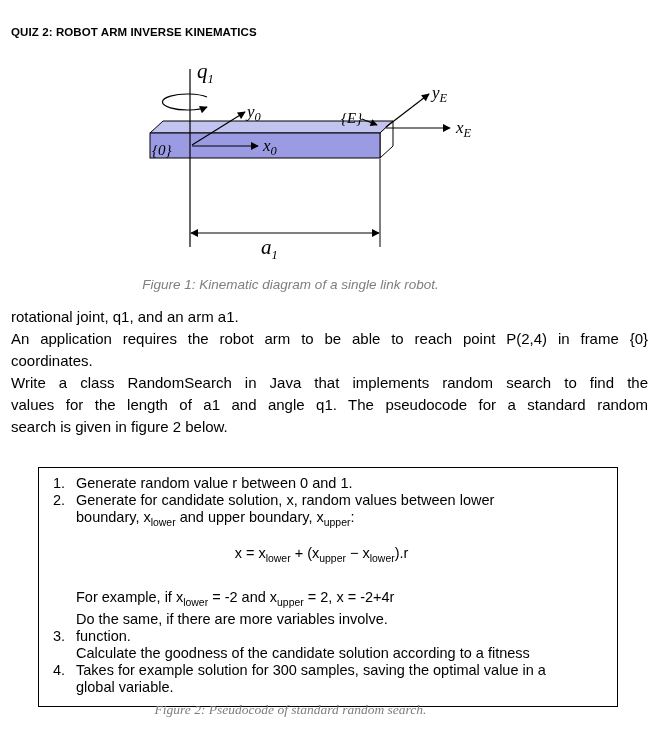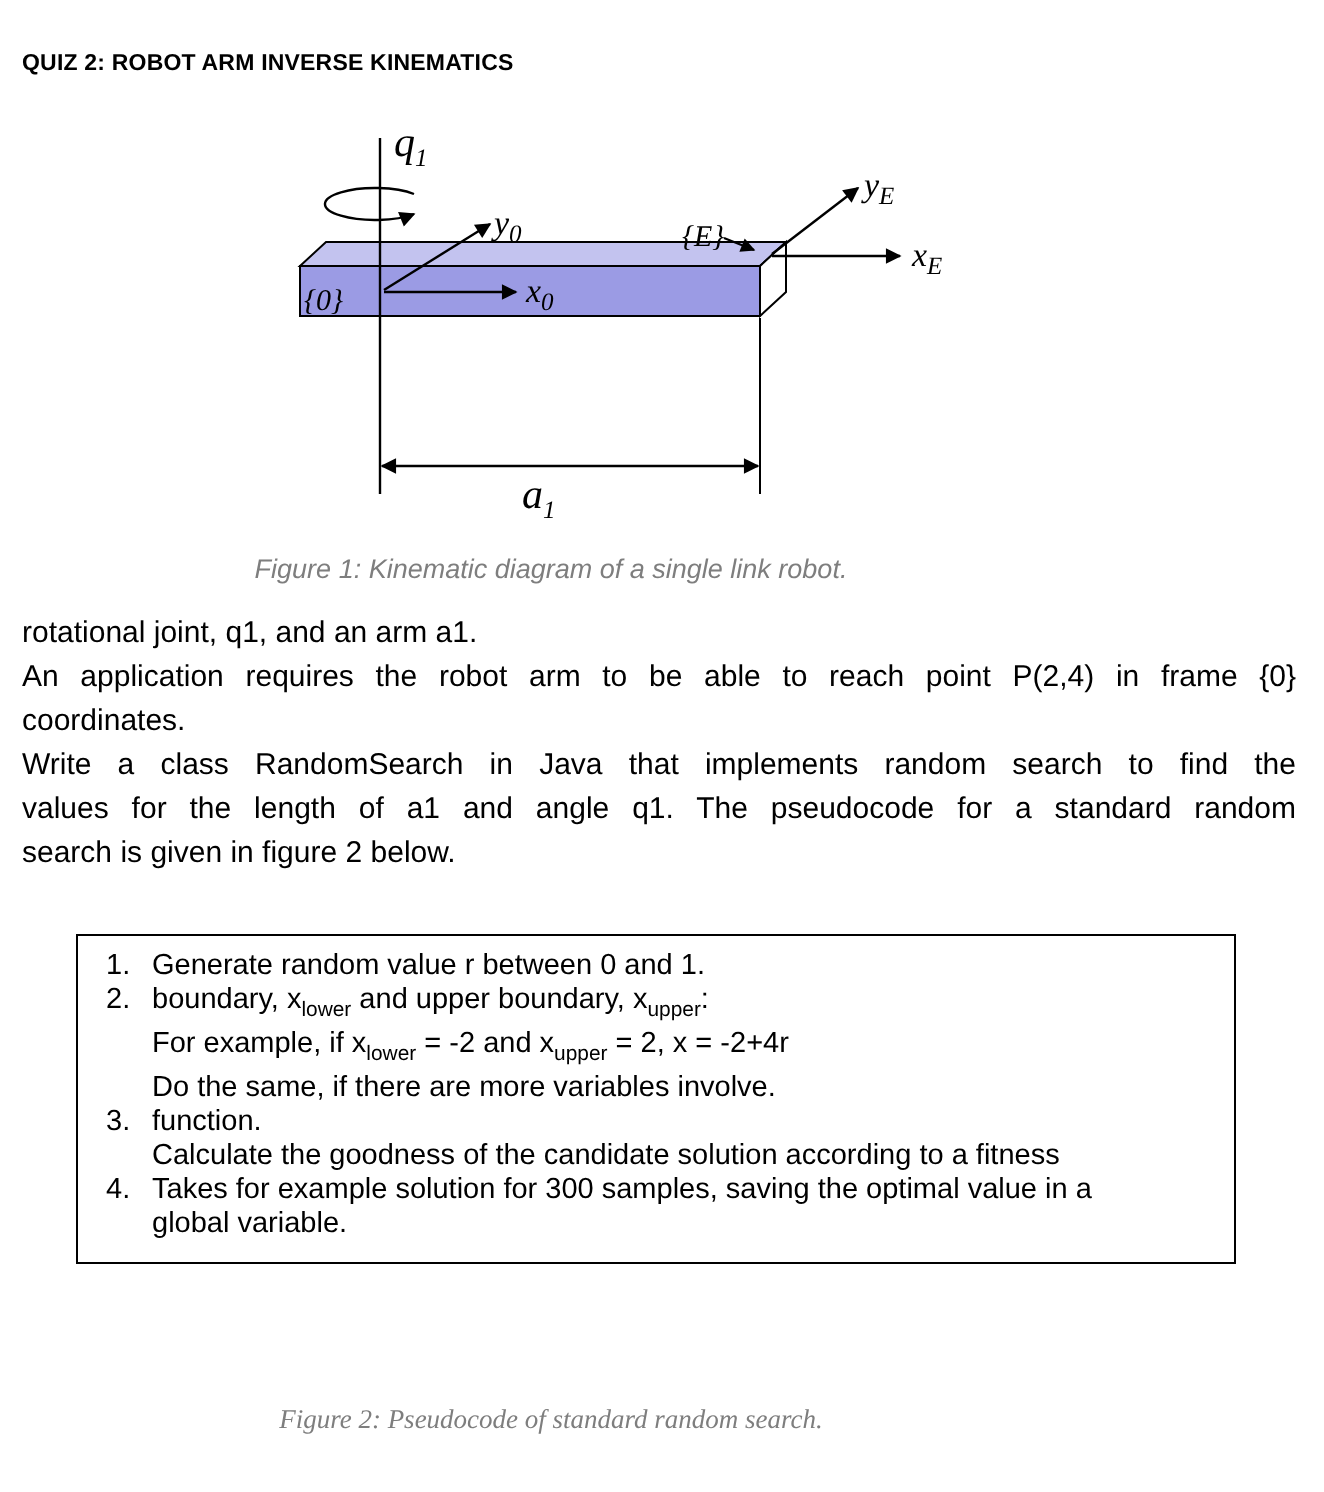--- a/index.html
+++ b/index.html
@@ -14,21 +14,21 @@
   }
   .diagram { position: absolute; top: 55px; left: 0; }
 
   
   .lbl { font-family: "Liberation Serif", serif; font-style: italic; font-size: 17px; fill: #000; }
   .lbl-big { font-family: "Liberation Serif", serif; font-style: italic; font-size: 21px; fill: #000; }
   .lbl-frame { font-family: "Liberation Serif", serif; font-style: italic; font-size: 15px; fill: #000; }
   .tsub { font-size: 12.5px; }
 
   .fig-caption {
-    position: absolute; left: 0; width: 551px; text-align: center;
+    position: absolute; left: 15px; width: 551px; text-align: center;
     font-style: italic; color: #7e7e7e; font-size: 13.5px;
   }
   #fig1-caption { top: 277px; }
   #fig2-caption { top: 702px; font-family: Liberation Serif, serif; }
 
   .body-text {
     position: absolute; top: 306px; left: 11px; width: 637px;
     font-size: 15px; line-height: 22px;
   }
   .para { margin: 0; }
@@ -106,21 +106,23 @@
 <div class="pseudo-box">
   <div class="pitem">
     <div class="pnum">1.</div>
     <div class="ptext">
       <div class="pline">Generate random value r between 0 and 1.</div>
     </div>
   </div>
   <div class="pitem">
     <div class="pnum">2.</div>
     <div class="ptext">
+      <div class="pline">Generate for candidate solution, x, random values between lower</div>
       <div class="pline">boundary, x<sub>lower</sub> and upper boundary, x<sub>upper</sub>:</div>
+      <div class="formula">x = x<sub>lower</sub> + (x<sub>upper</sub> − x<sub>lower</sub>).r</div>
       <div class="pline">For example, if x<sub>lower</sub> = -2 and x<sub>upper</sub> = 2, x = -2+4r</div>
       <div class="pline">Do the same, if there are more variables involve.</div>
     </div>
   </div>
   <div class="pitem">
     <div class="pnum">3.</div>
     <div class="ptext">
       <div class="pline">function.</div>
       <div class="pline">Calculate the goodness of the candidate solution according to a fitness</div>
     </div>

